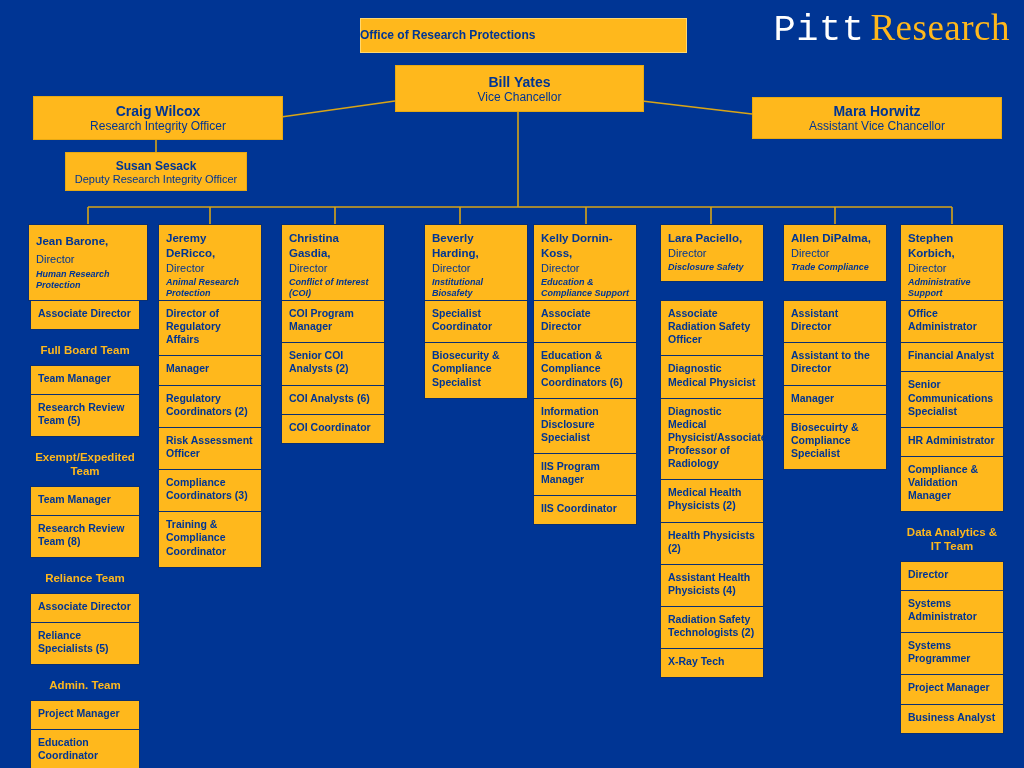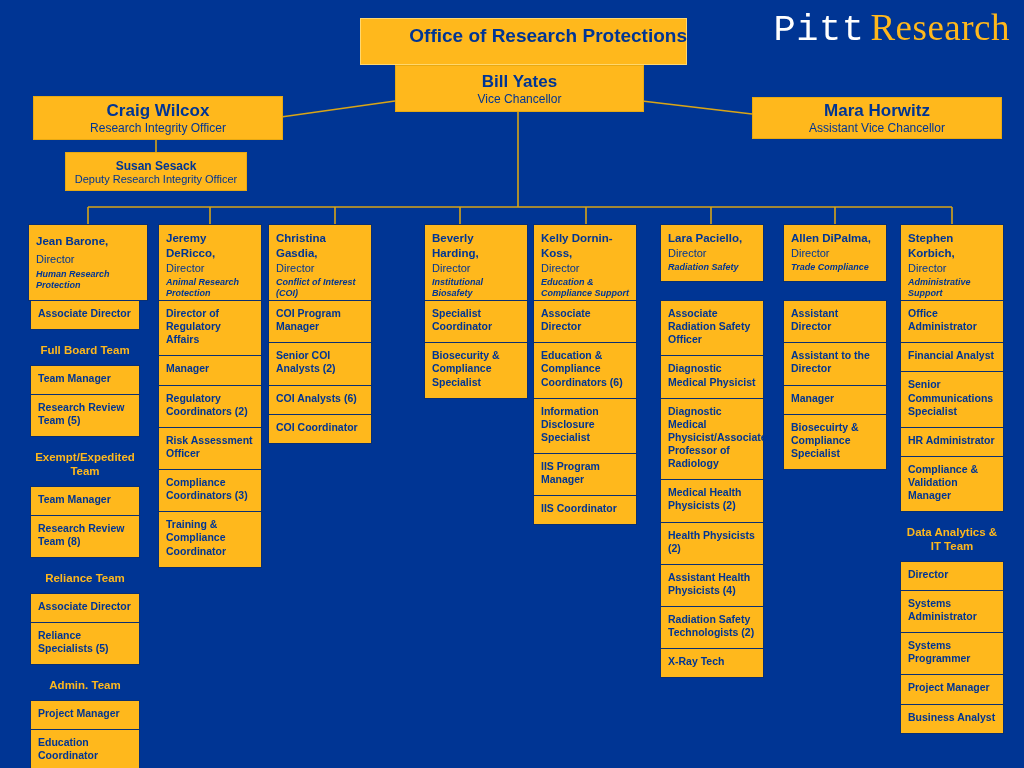--- a/index.html
+++ b/index.html
@@ -4,30 +4,30 @@
 <style>
   :root{
     --blue:#003594; --gold:#FFB81C; --line:#D9A516; --boxborder:#0a2f73;
   }
   html,body{margin:0;padding:0;}
   body{background:#222;font-family:"Liberation Sans",sans-serif;}
   .stage{position:relative;width:1024px;height:768px;background:var(--blue);overflow:hidden;}
   svg.lines{position:absolute;left:0;top:0;width:1024px;height:768px;pointer-events:none;}
   svg.lines line{stroke:var(--line);stroke-width:1.6;}
 
-  .title-box{position:absolute;left:360px;top:18px;width:327px;height:47px;background:var(--gold);
-    color:var(--blue);font-weight:bold;font-size:19px;text-align:right;line-height:35px;
+  .title-box{position:absolute;left:360px;top:18px;width:327px;height:35px;background:var(--gold);
+    color:var(--blue);font-weight:bold;font-size:12px;text-align:left;line-height:35px;
     box-shadow:0 0 0 1px #ffd76e inset;}
   .logo{position:absolute;right:14px;top:6px;font-family:"Liberation Serif",serif;font-size:37px;letter-spacing:.5px;}
   .logo .logo-pitt{color:#ffffff;font-family:Liberation Mono, monospace;}
   .logo .logo-research{color:var(--gold);margin-left:6px;}
 
   .person-box{position:absolute;background:var(--gold);color:var(--blue);text-align:center;
     display:flex;flex-direction:column;justify-content:center;border:1px solid #e8a912;}
-  .p-name{font-weight:bold;font-size:17px;}
+  .p-name{font-weight:bold;font-size:14px;}
   .p-title{font-size:12px;}
 
   #bill{left:395px;top:65px;width:247px;height:45px;}
   #craig{left:33px;top:96px;width:248px;height:42px;}
   #mara{left:752px;top:97px;width:248px;height:40px;}
   #susan{left:65px;top:152px;width:180px;height:37px;}
   #susan .p-name{font-size:12px;} #susan .p-title{font-size:11px;}
 
   .col{position:absolute;top:224px;width:104px;}
   .dir-box{background:var(--gold);color:var(--blue);padding:6px 7px 8px;border:1px solid var(--boxborder);}
@@ -37,21 +37,21 @@
   .d-dept{font-size:9px;font-weight:bold;font-style:italic;line-height:1.25;margin-top:2px;}
   .stack{position:absolute;top:76px;left:0;right:0;}
   .stack-box{background:var(--gold);color:var(--blue);font-weight:bold;font-size:10.5px;line-height:1.25;
     padding:6px 7px 9px;border:1px solid var(--boxborder);margin-top:-1px;}
   .stack-box.first{margin-top:0;}
   .team-label{color:var(--gold);font-weight:bold;font-size:11.5px;line-height:1.2;text-align:center;
     margin:14px 2px 7px;}
 
   #col1{left:28px;width:120px;}
   #col1 .stack{left:2px;width:110px;right:auto;}
-  #col2{left:158px;} #col3{left:268px;} #col4{left:424px;}
+  #col2{left:158px;} #col3{left:281px;} #col4{left:424px;}
   #col5{left:533px;} #col6{left:660px;} #col7{left:783px;} #col8{left:900px;}
 </style>
 </head>
 <body>
 
 <div class="stage">
 
   <svg class="lines">
     <line x1="518" y1="110" x2="518" y2="207"></line>
     <line x1="88" y1="207" x2="952" y2="207"></line>
@@ -168,21 +168,21 @@
         <div class="stack-box">Information Disclosure Specialist</div>
         <div class="stack-box">IIS Program Manager</div>
         <div class="stack-box">IIS Coordinator</div>
       </div>
   </div>
 
   <div class="col" id="col6">
     <div class="dir-box">
       <span class="d-name">Lara Paciello,</span>
       <span class="d-title">Director</span>
-      <div class="d-dept">Radiation Safety</div>
+      <div class="d-dept">Disclosure Safety</div>
     </div>
     <div class="stack">
         <div class="stack-box first">Associate Radiation Safety Officer</div>
         <div class="stack-box">Diagnostic Medical Physicist</div>
         <div class="stack-box">Diagnostic Medical Physicist/Associate Professor of Radiology</div>
         <div class="stack-box">Medical Health Physicists (2)</div>
         <div class="stack-box">Health Physicists (2)</div>
         <div class="stack-box">Assistant Health Physicists (4)</div>
         <div class="stack-box">Radiation Safety Technologists (2)</div>
         <div class="stack-box">X-Ray Tech</div>

